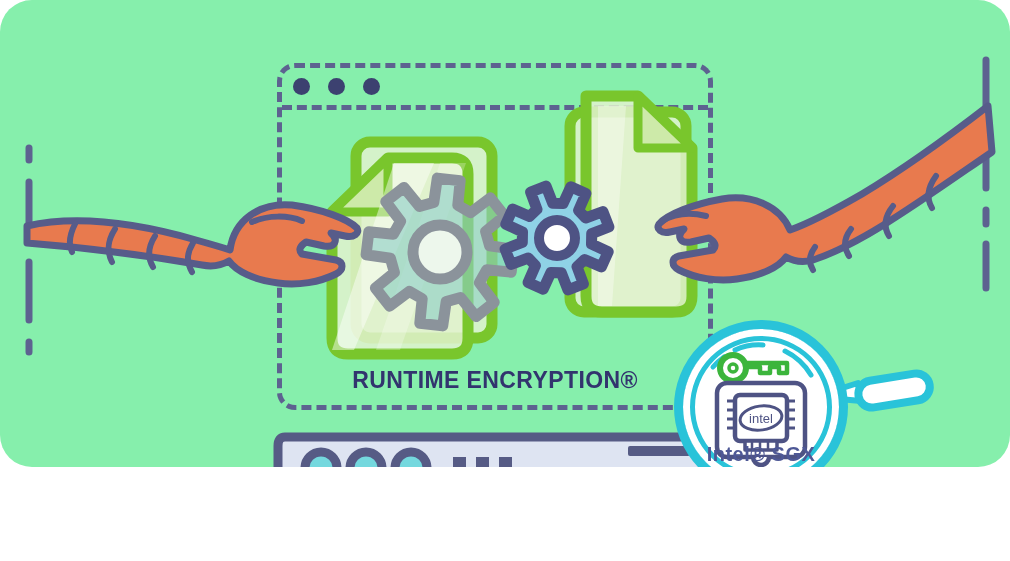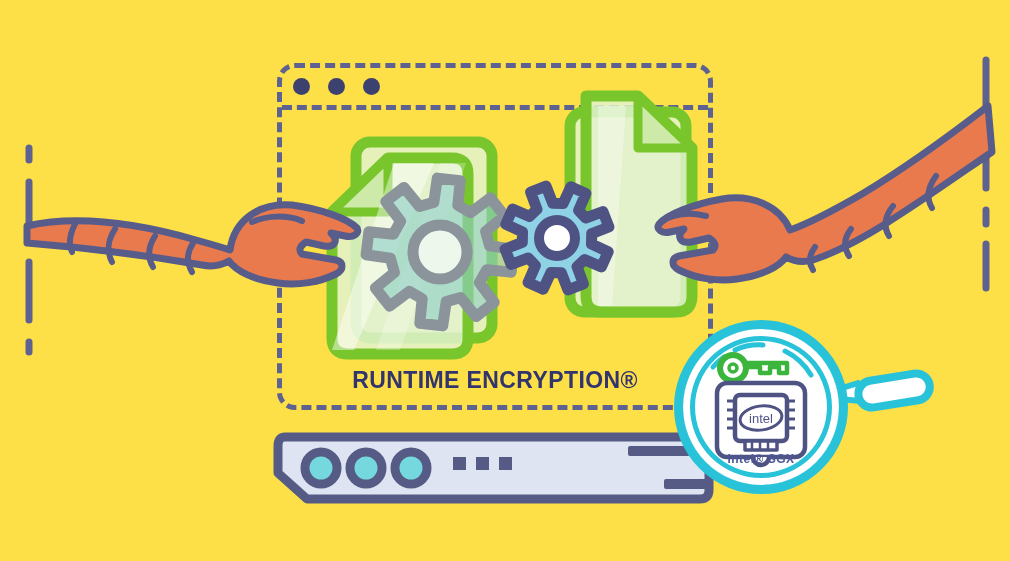--- a/index.html
+++ b/index.html
@@ -5,21 +5,21 @@
   :root{
     --outline-navy:#5d6290; --dark-navy:#3c4170; --title-text:#32346e;
     --doc-green:#79c62c; --doc-fill:#e2f2ce; --doc-flap:#cdeaa9;
     --teal:#29c3d9; --gear-teal:#8ccfc6; --gear-gray:#8b939b;
     --gear-blue:#8fd2e6; --gear-navy:#4e5384; --claw-orange:#e87a4e;
     --claw-outline:#575c8a; --server-fill:#dee4f2; --server-navy:#565b85;
     --led-teal:#74d8de; --key-green:#3cb53c; --chip-navy:#4e5384; --sgx-label:#4e5896;
   }
   *{margin:0;padding:0;box-sizing:border-box;}
   body{font-family:"Liberation Sans",sans-serif;background:#ffffff;}
-  .canvas{position:relative;width:1010px;height:561px;background:#fde047;overflow:hidden;}
+  .canvas{position:relative;width:1010px;height:467px;background:#86efac;overflow:hidden;border-radius:32px;}
 
   
   .window{position:absolute;left:277px;top:63px;width:436px;height:347px;
     border:5px dashed var(--outline-navy);border-radius:18px;background:transparent;}
   .titlebar{position:relative;height:42px;border-bottom:5px dashed var(--outline-navy);}
   .win-dot{position:absolute;top:10px;width:17px;height:17px;border-radius:50%;background:var(--dark-navy);}
   .win-dot.d1{left:11px}.win-dot.d2{left:46px}.win-dot.d3{left:81px}
   .window-title{position:absolute;left:0;right:0;bottom:11px;text-align:center;
     font-size:23px;font-weight:bold;letter-spacing:.4px;color:var(--title-text);}
 
@@ -38,21 +38,21 @@
   .guide{stroke:var(--outline-navy);stroke-width:7;stroke-linecap:round;fill:none;}
   .srv{fill:var(--server-fill);stroke:var(--server-navy);stroke-width:9;stroke-linejoin:round;}
   .srv-led{fill:var(--led-teal);stroke:var(--server-navy);stroke-width:9;}
   .srv-dark{fill:var(--server-navy);}
 
   
   .magnifier{position:absolute;left:674px;top:320px;width:174px;height:174px;border-radius:50%;
     background:#fff;border:9px solid var(--teal);
     box-shadow: inset 0 0 0 7px #fff, inset 0 0 0 12px var(--teal);}
   .mag-label{position:absolute;left:0;right:0;bottom:19px;text-align:center;
-    font-size:12px;font-weight:600;letter-spacing:.5px;color:var(--sgx-label);}
+    font-size:20px;font-weight:600;letter-spacing:.5px;color:var(--sgx-label);}
   .mag-handle{position:absolute;left:832px;top:368px;}
 </style>
 </head>
 <body>
 
 <div class="canvas">
 
   <div class="window">
     <div class="titlebar">
       <span class="win-dot d1"></span>

